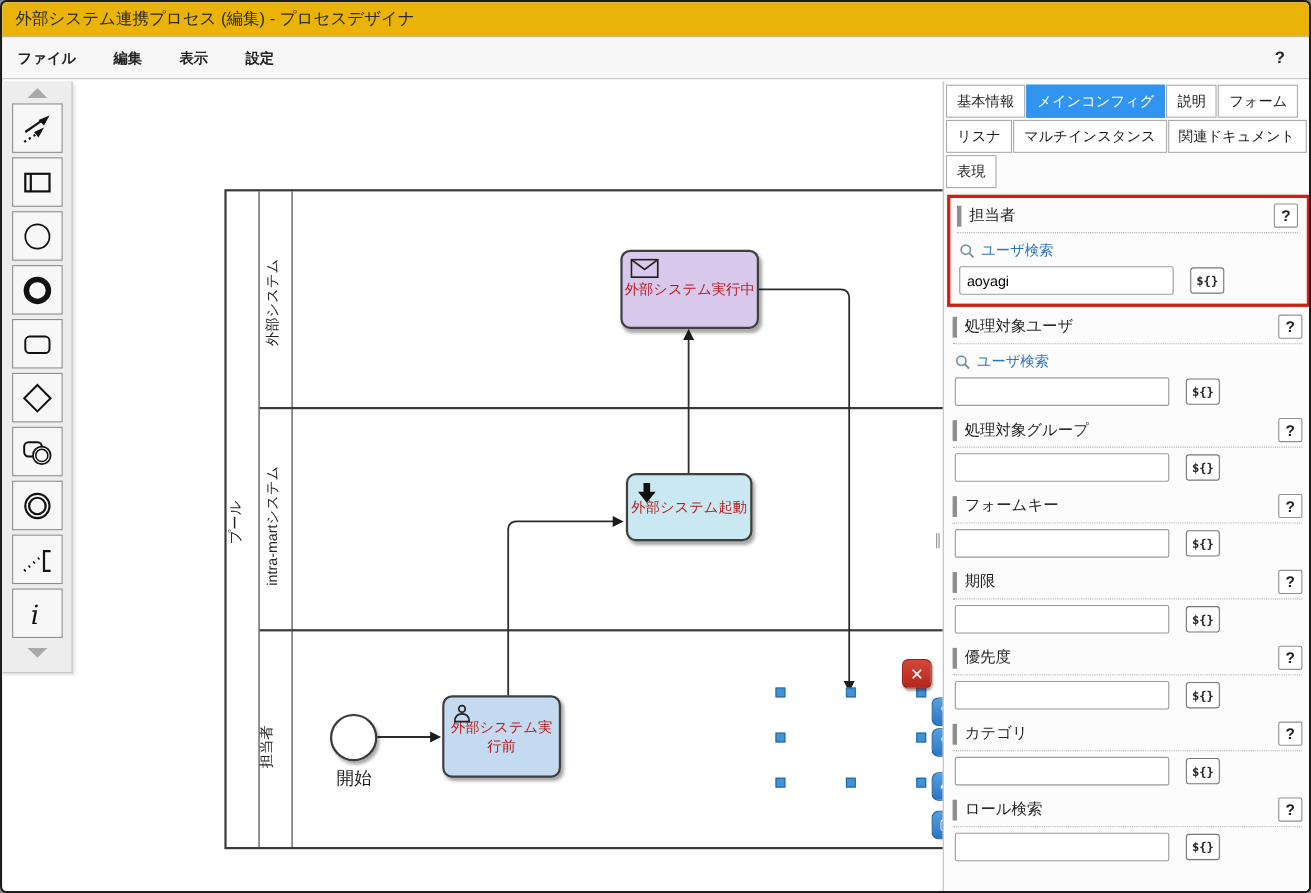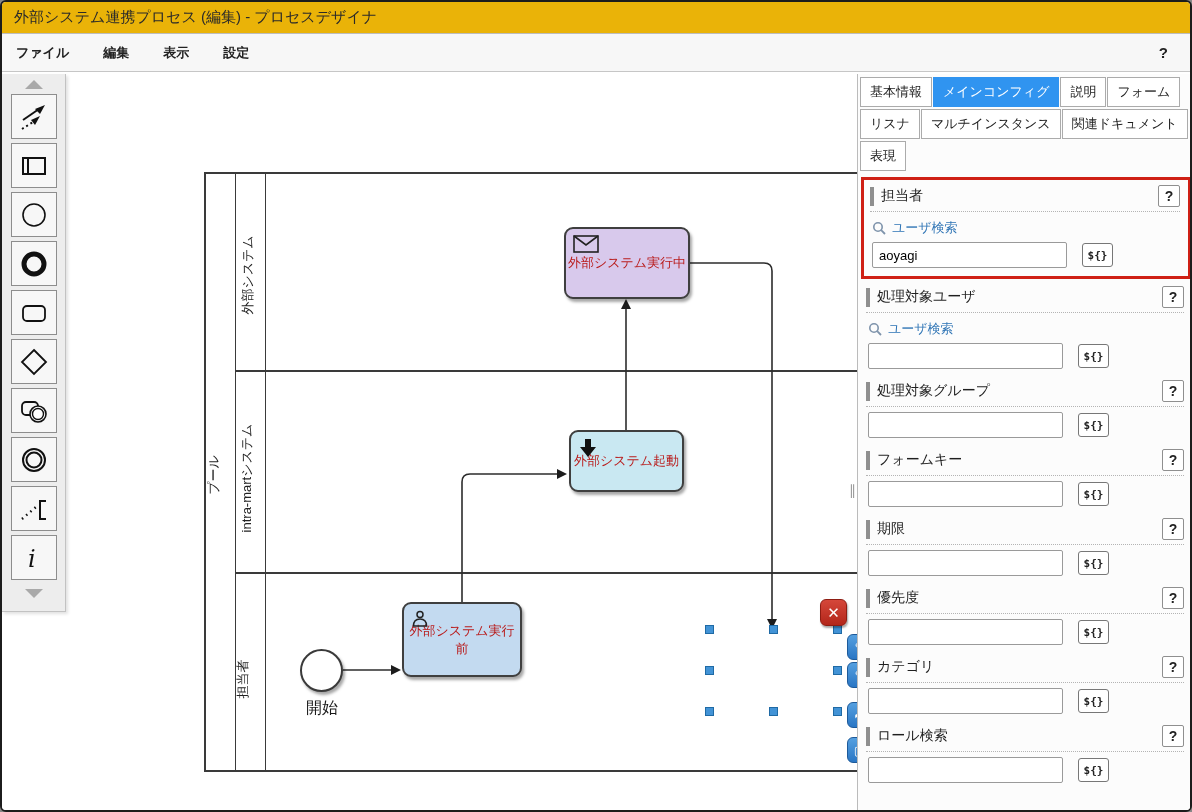--- a/index.html
+++ b/index.html
@@ -211,21 +211,21 @@
       <span>外部システム実行中</span>
     </div>
 
     <div class="task" style="left:567px; top:356px; width:115px; height:62px; background:#c9e8f2;">
       <svg class="t-icon" width="20" height="20" viewBox="0 0 20 20">
         <path d="M7 1 h6 v8 h5 l-8 10 -8 -10 h5 z" fill="#111"></path>
       </svg>
       <span>外部システム起動</span>
     </div>
 
-    <div class="task" style="left:400px; top:528px; width:120px; height:75px; background:#c3daf0;">
+    <div class="task" style="left:400px; top:558px; width:108px; height:75px; background:#c3daf0;">
       <svg class="t-icon" width="18" height="18" viewBox="0 0 18 18">
         <circle cx="9" cy="4.5" r="3" fill="none" stroke="#222" stroke-width="1.5"></circle>
         <path d="M2.5 16 c0-5 3-7 6.5-7 s6.5 2 6.5 7 z" fill="none" stroke="#222" stroke-width="1.5"></path>
       </svg>
       <span>外部システム実行前</span>
     </div>
 
 
     <div class="handle" style="left:703px; top:551px;"></div>
     <div class="handle" style="left:767px; top:551px;"></div>

